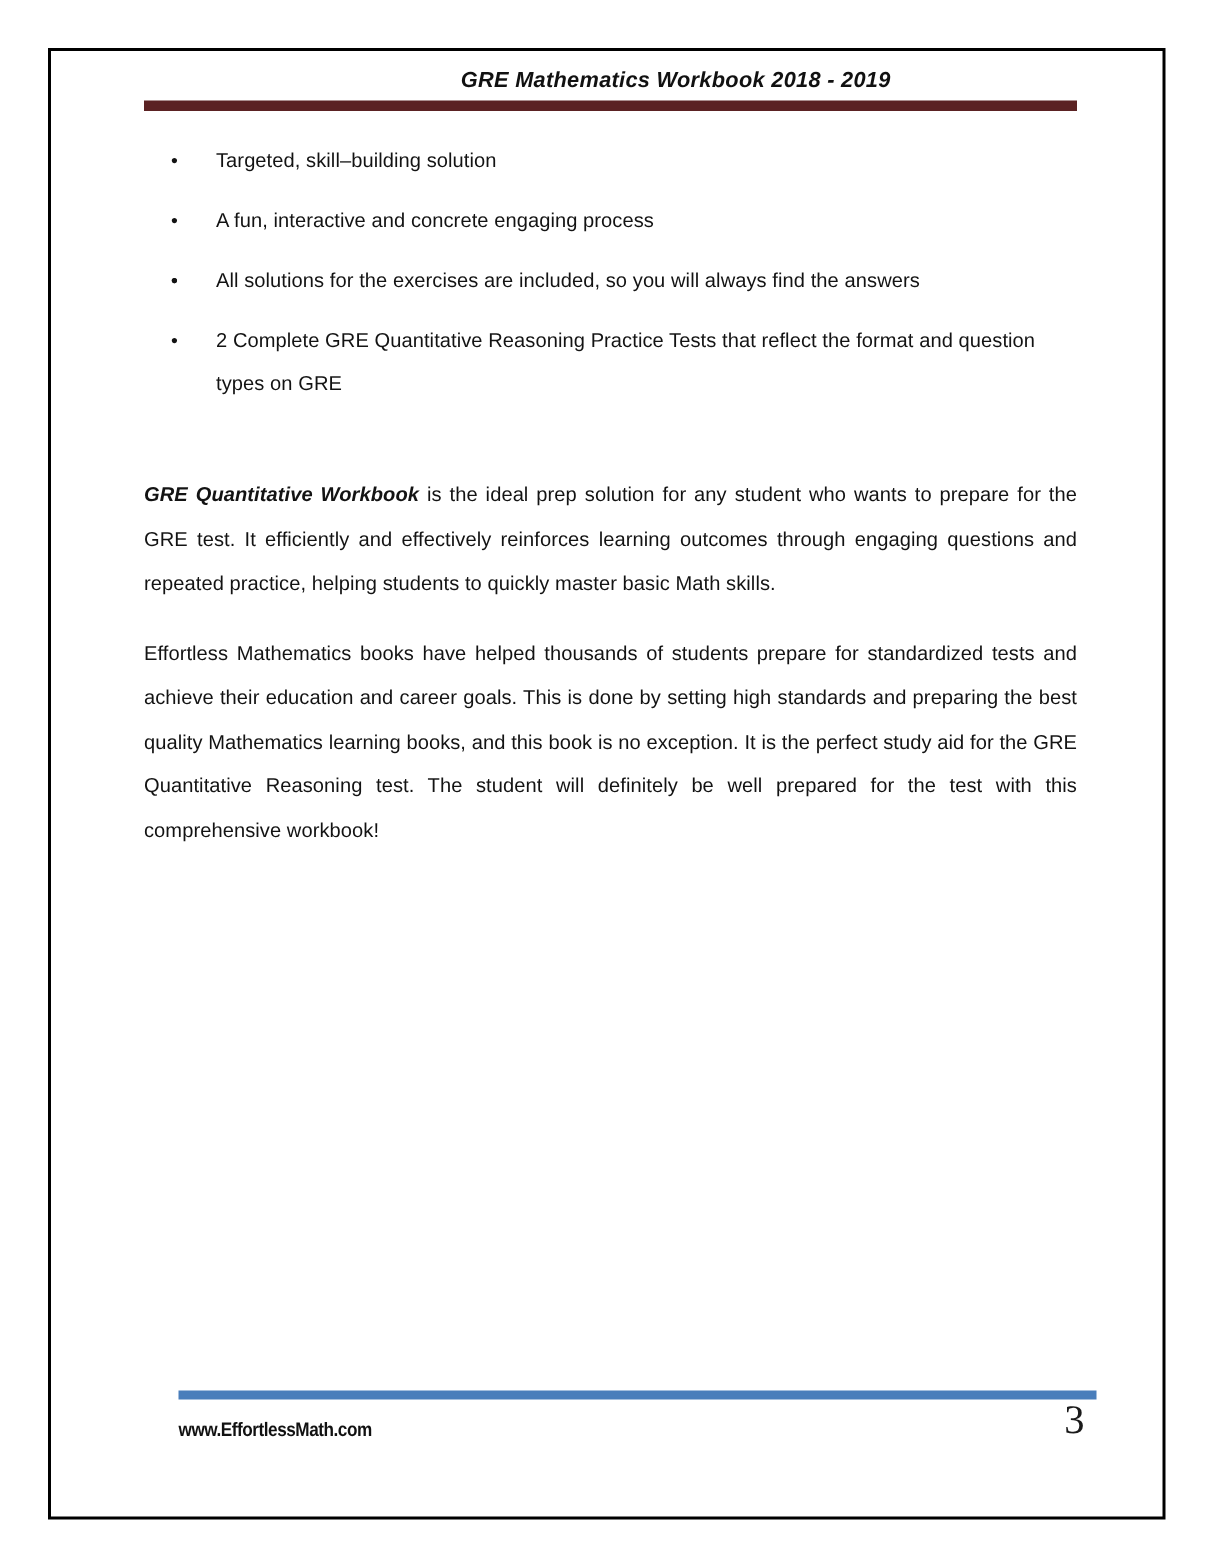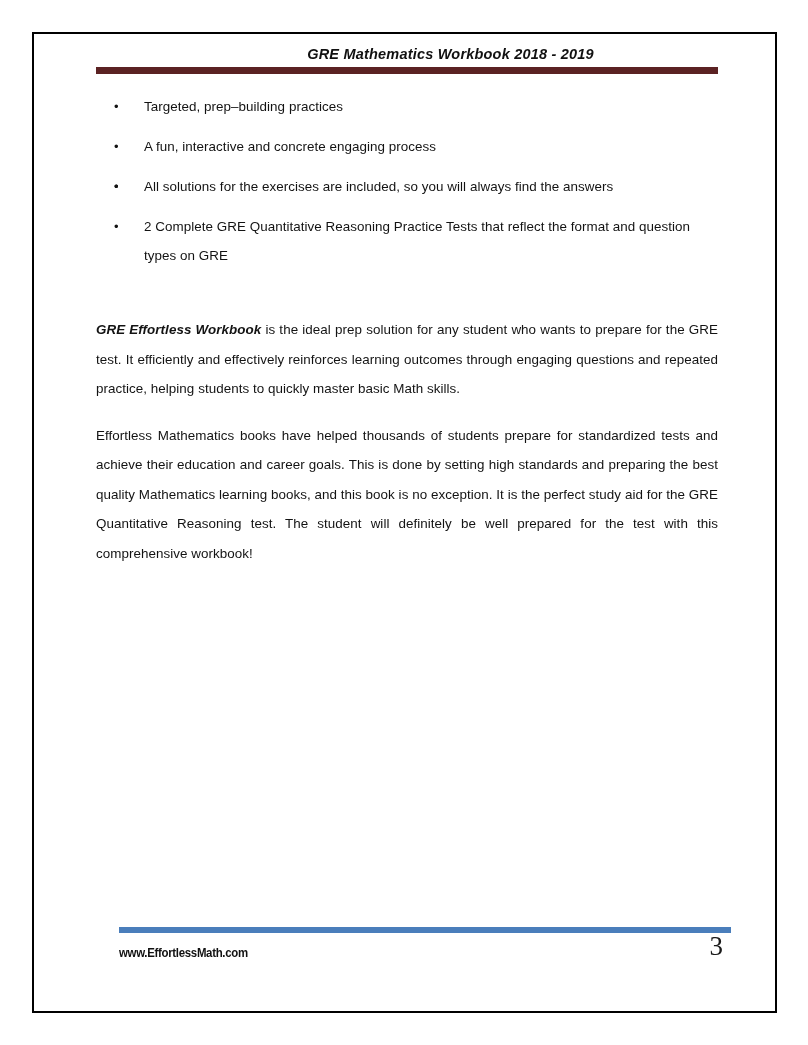--- a/index.html
+++ b/index.html
@@ -158,21 +158,21 @@
   <div class="doc-header">
     <div class="header-title">GRE Mathematics Workbook 2018 - 2019</div>
     <div class="header-rule"></div>
   </div>
 
   <div class="content">
 
     <ul class="feature-list">
       <li class="feature-item">
         <span class="bullet-glyph">•</span>
-        <span>Targeted, prep–building practices</span>
+        <span>Targeted, skill–building solution</span>
       </li>
       <li class="feature-item">
         <span class="bullet-glyph">•</span>
         <span>A fun, interactive and concrete engaging process</span>
       </li>
       <li class="feature-item">
         <span class="bullet-glyph">•</span>
       </li>
       <li class="feature-item">
         <span class="bullet-glyph">•</span>
@@ -180,21 +180,21 @@
       </li>
       <li class="feature-item">
         <span class="bullet-glyph">•</span>
         <span>2 Complete GRE Quantitative Reasoning Practice Tests that reflect the format and question types on GRE</span>
       </li>
     </ul>
 
     <div class="spacer-after-list"></div>
 
     <p class="body-para">
-      <span class="para-lead-bolditalic">GRE Effortless Workbook</span><span> is the ideal prep solution for any student who wants to prepare for the GRE test. It efficiently and effectively reinforces learning outcomes through engaging questions and repeated practice, helping students to quickly master basic Math skills.</span>
+      <span class="para-lead-bolditalic">GRE Quantitative Workbook</span><span> is the ideal prep solution for any student who wants to prepare for the GRE test. It efficiently and effectively reinforces learning outcomes through engaging questions and repeated practice, helping students to quickly master basic Math skills.</span>
     </p>
 
     <div class="spacer-between-paras"></div>
 
     <p class="body-para">
       <span class="para-lead-bold">Effortless Mathematics books</span><span> have helped thousands of students prepare for standardized tests and achieve their education and career goals. This is done by setting high standards and preparing the best quality Mathematics learning books, and this book is no exception. It is the perfect study aid for the GRE Quantitative Reasoning test. The student will definitely be well prepared for the test with this comprehensive workbook!</span>
     </p>
 
   </div>
 

